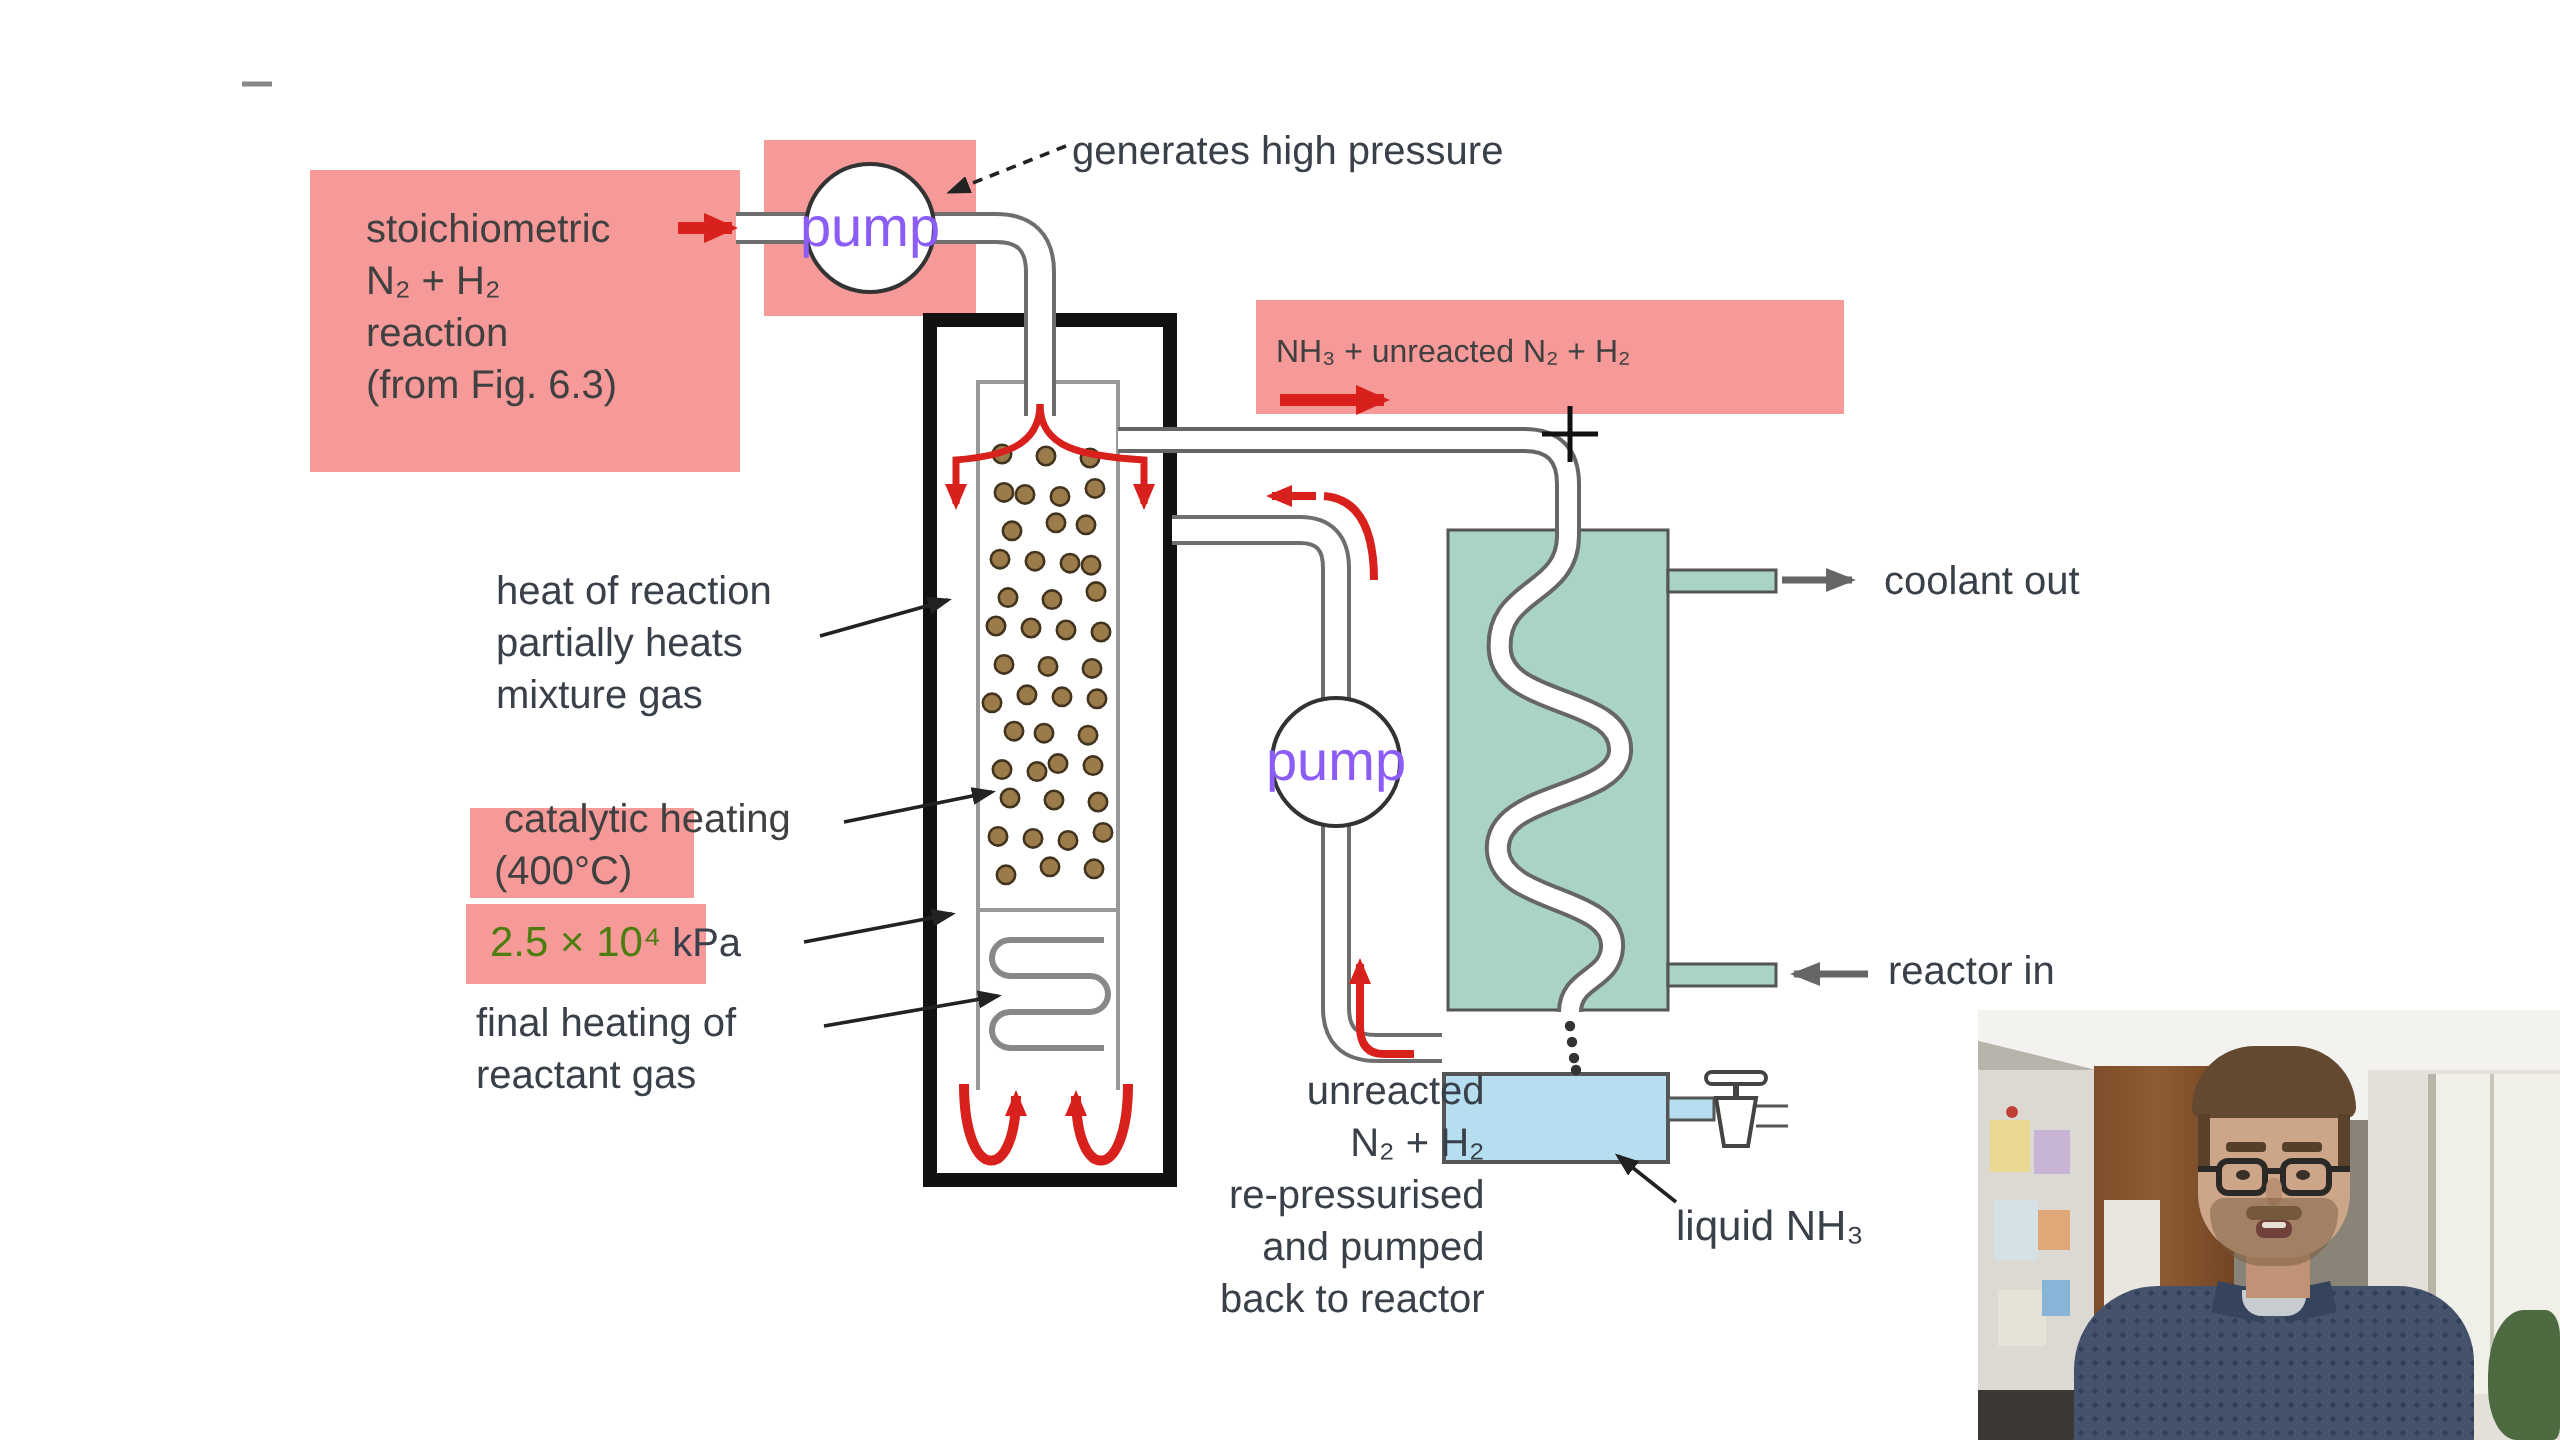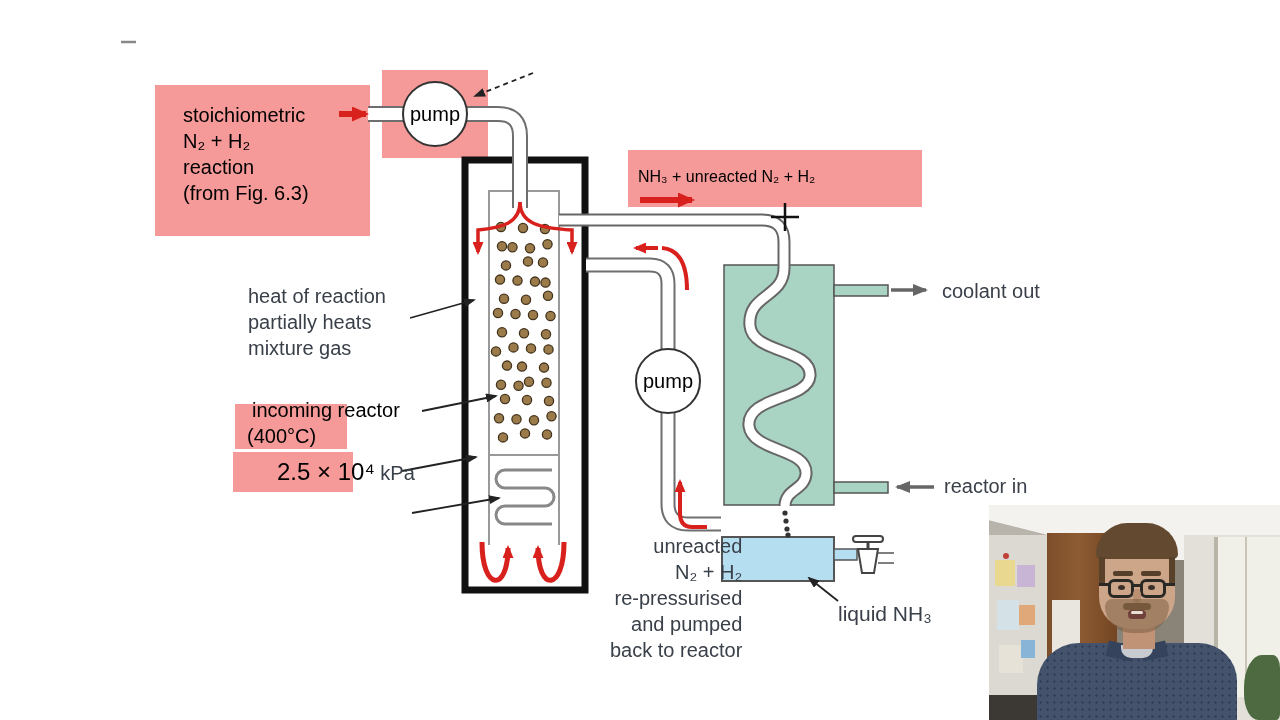--- a/index.html
+++ b/index.html
@@ -1,25 +1,25 @@
 <!DOCTYPE html>
 <html><head>
 <meta charset="utf-8">
 <style>
   html,body{margin:0;padding:0;background:#fff;}
   .stage{position:relative;width:1280px;height:720px;background:#fff;overflow:hidden;
          font-family:"Liberation Sans","DejaVu Sans",sans-serif;}
   .hl{position:absolute;background:#f59a98;z-index:0;}
   svg.art{position:absolute;left:0;top:0;z-index:1;}
   .lbl{position:absolute;font-size:20px;line-height:26px;color:#3a4049;white-space:nowrap;z-index:2;}
-  .maroon{color:#000000;}
-  .redtxt{color:#000000;font-size:24px;margin-left:32px;}
+  .maroon{color:#404040;}
+  .redtxt{color:#4d7c0f;font-size:21px;}
   .pump{position:absolute;width:66px;height:66px;border:2.5px solid #333;border-radius:50%;
         background:#fff;display:flex;align-items:center;justify-content:center;
-        font-size:20px;color:#000000;z-index:2;box-sizing:border-box;}
+        font-size:28px;color:#8b5cf6;z-index:2;box-sizing:border-box;}
   .cam{position:absolute;left:989px;top:505px;width:291px;height:215px;overflow:hidden;
        background:#8a8478;z-index:5;}
   .ce{position:absolute;}
 </style>
 </head>
 <body>
 
 <div class="stage">
 
   <div class="hl" style="left:155px;top:85px;width:215px;height:151px;"></div>
@@ -166,37 +166,42 @@
   </div>
 
   <div class="lbl maroon" style="left:183px;top:102px;">
     <div>stoichiometric</div>
     <div>N₂ + H₂</div>
     <div>reaction</div>
     <div>(from Fig. 6.3)</div>
   </div>
 
   <div class="lbl" style="left:536px;top:63px;">
+    <div>generates high pressure</div>
   </div>
 
   <div class="lbl maroon" style="left:638px;top:164px;font-size:16px;">NH₃ + unreacted N₂ + H₂</div>
 
   <div class="lbl" style="left:248px;top:283px;">
     <div>heat of reaction</div>
     <div>partially heats</div>
     <div>mixture gas</div>
   </div>
 
-  <div class="lbl maroon" style="left:252px;top:397px;">incoming reactor</div>
+  <div class="lbl maroon" style="left:252px;top:397px;">catalytic heating</div>
   <div class="lbl maroon" style="left:247px;top:423px;">(400°C)</div>
 
   <div class="lbl" style="left:245px;top:459px;">
     <span class="redtxt">2.5 × 10⁴</span><span> kPa</span>
   </div>
 
+  <div class="lbl" style="left:238px;top:499px;">
+    <div>final heating of</div>
+    <div>reactant gas</div>
+  </div>
 
 
   <div class="lbl" style="left:942px;top:278px;">coolant out</div>
   <div class="lbl" style="left:944px;top:473px;">reactor in</div>
 
   <div class="lbl" style="left:610px;top:533px;text-align:right;">
     <div>unreacted</div>
     <div>N₂ + H₂</div>
     <div>re-pressurised</div>
     <div>and pumped</div>

